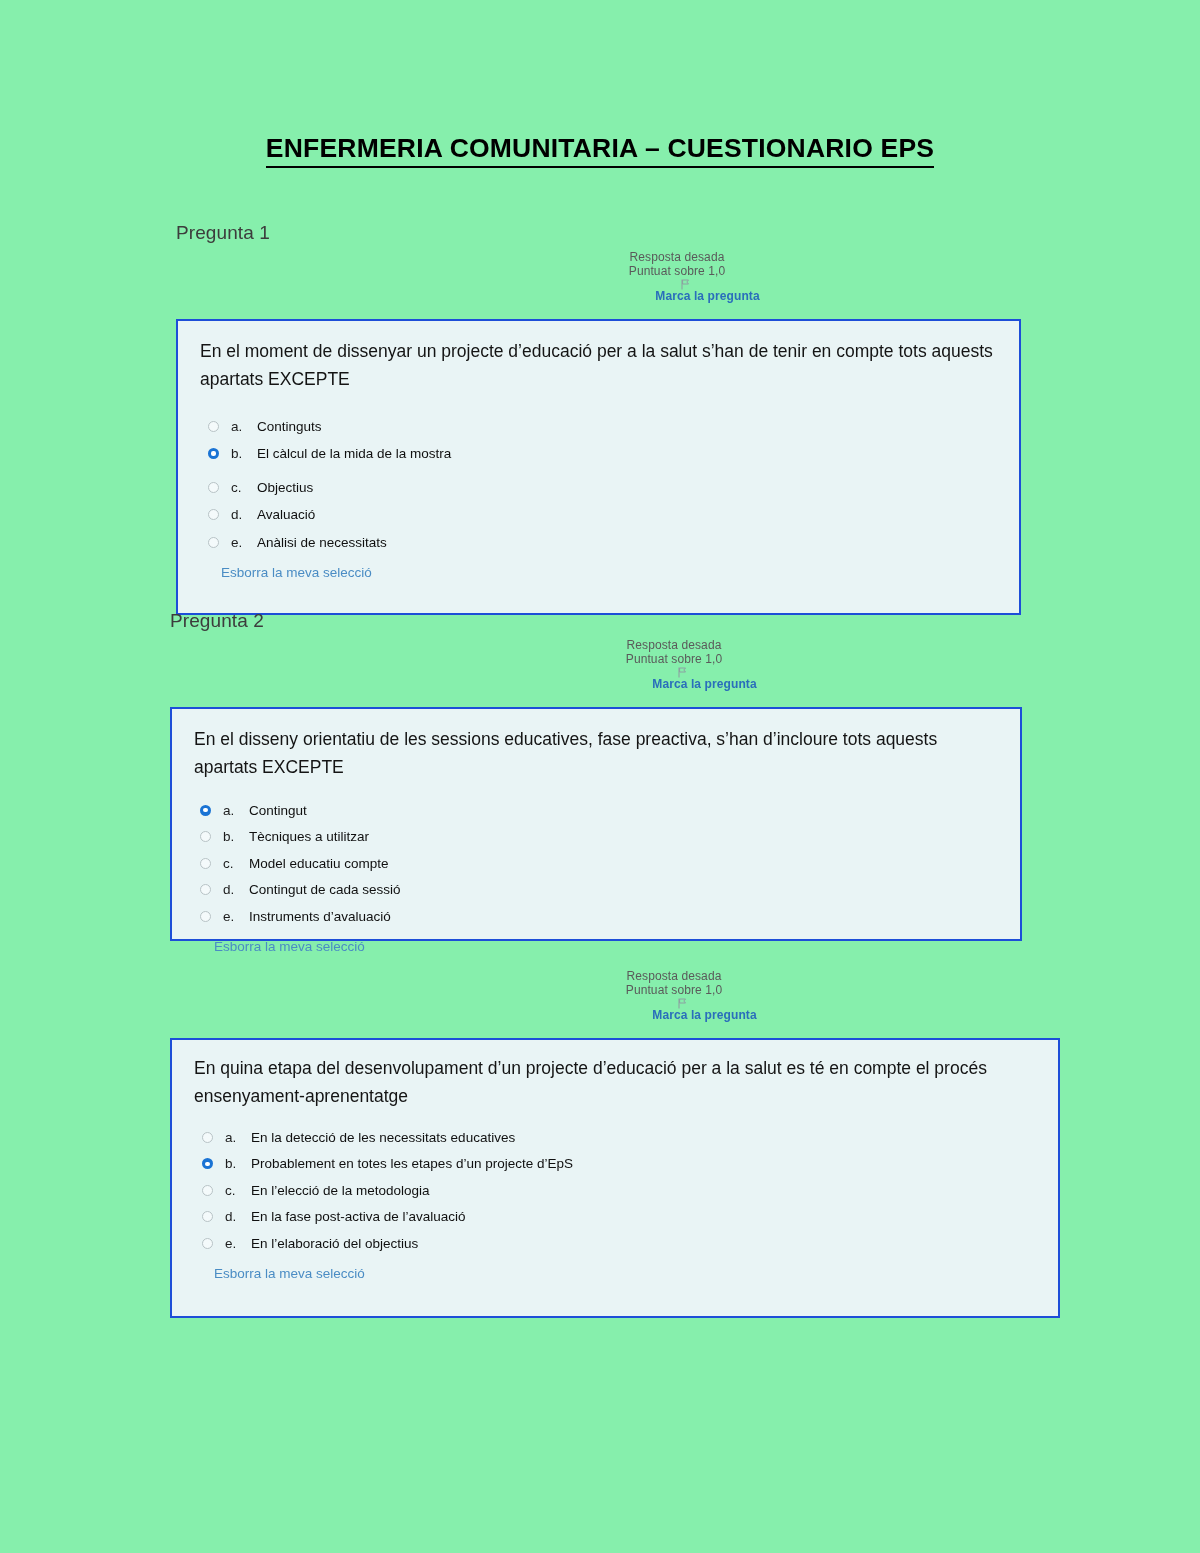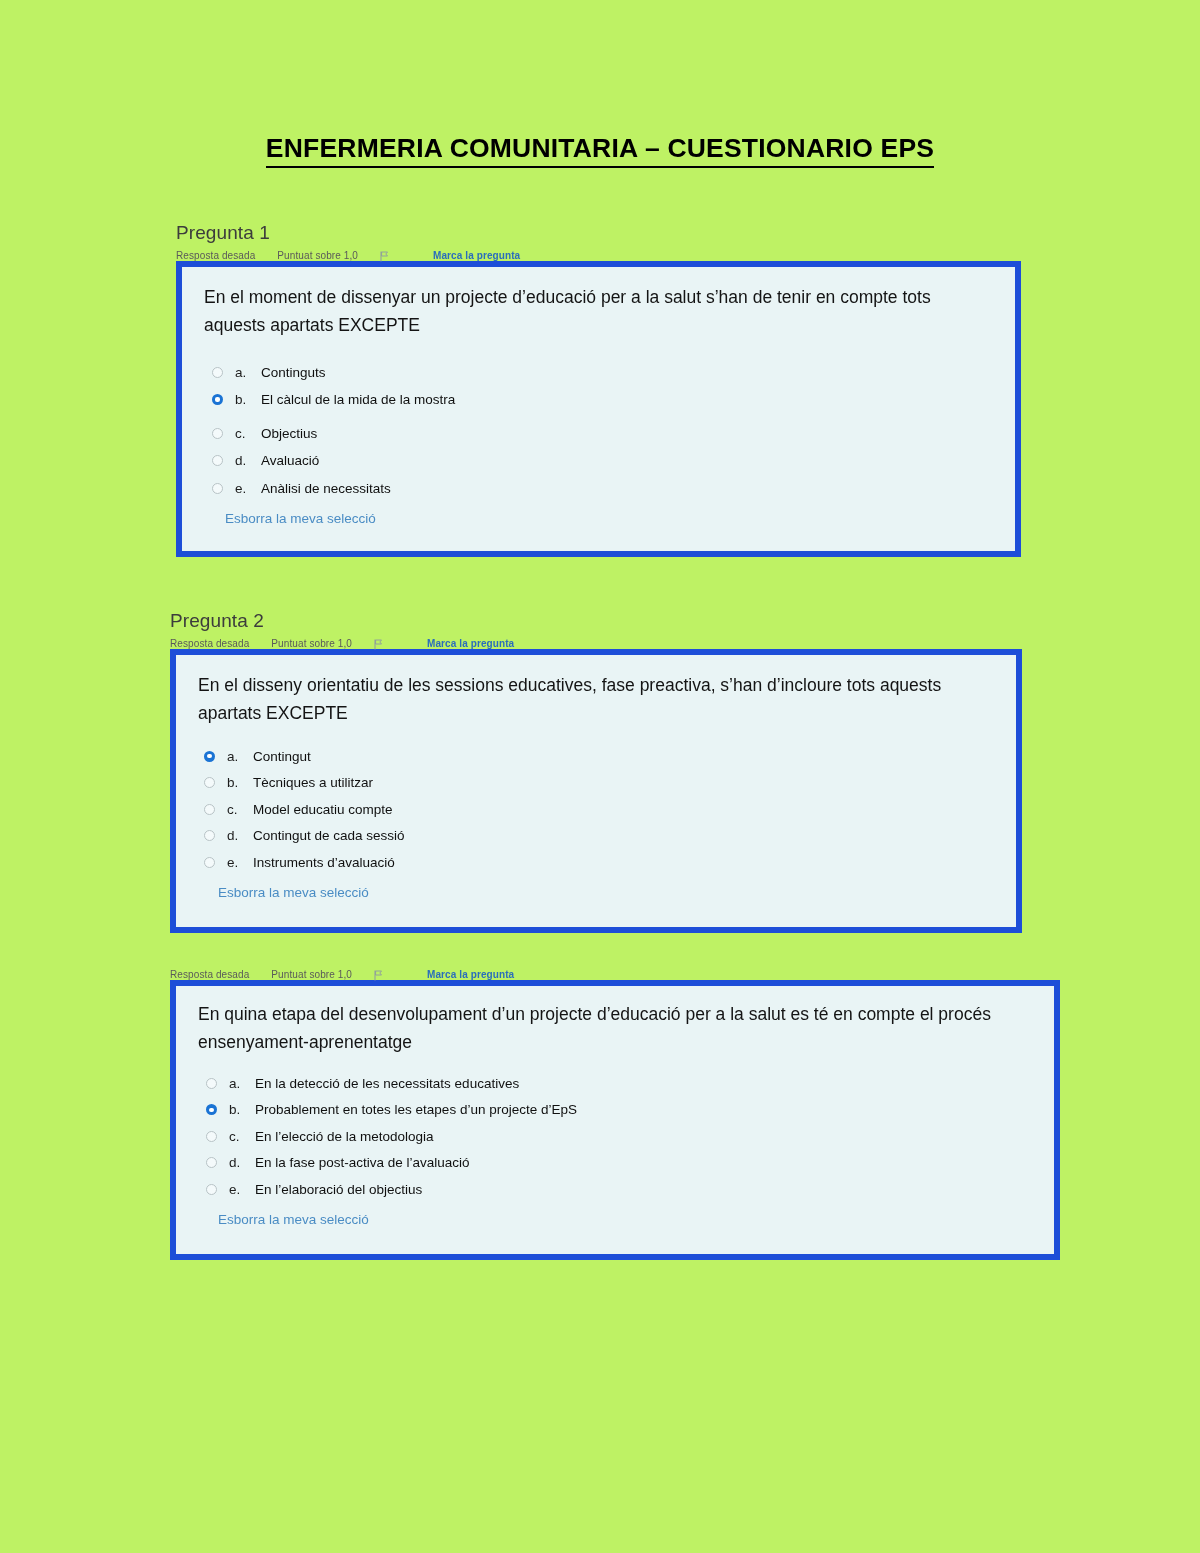--- a/index.html
+++ b/index.html
@@ -14,21 +14,21 @@
     font-family: "Liberation Sans", sans-serif;
     color: #1c1c1c;
     position: relative;
     overflow: hidden;
   }
 
   .page {
     position: relative;
     width: 1200px;
     height: 1553px;
-    background: #bef264;
+    background: #86efac;
   }
 
   
   .doc-title {
     position: absolute;
     left: 0;
     top: 133px;
     width: 1200px;
     text-align: center;
     font-size: 26.5px;
@@ -60,25 +60,26 @@
     margin: 0;
     line-height: 1.15;
   }
   #q1 .q-heading { margin-left: 176px; }
   #q2 .q-heading { margin-left: 170px; }
   #q3 .q-heading { margin-left: 170px; }
 
   .q-meta {
     display: flex;
     align-items: center;
-    font-size: 10px;
+    font-size: 12px;
     color: #5a5a5a;
     margin-top: 6px;
     letter-spacing: 0.1px;
     white-space: nowrap;
+    flex-direction: column;
   }
   #q1 .q-meta { margin-left: 176px; }
   #q2 .q-meta { margin-left: 170px; }
   #q3 .q-meta { margin-left: 170px; }
 
   .q-meta .meta-status { margin-right: 22px; }
   .q-meta .meta-grade  { margin-right: 22px; }
 
   .flag-icon {
     display: inline-block;
@@ -92,27 +93,27 @@
 
   .meta-flag-link {
     color: #2a6ebb;
     font-weight: 600;
     cursor: pointer;
     margin-left: 39px;
   }
 
   
   .q-panel {
-    margin-top: 0;
+    margin-top: 16px;
     background: #e9f4f5;
-    border: 6px solid #1d4ed8;
+    border: 2px solid #1d4ed8;
     box-sizing: border-box;
   }
   #q1 .q-panel { margin-left: 176px; width: 845px; height: 296px; }
-  #q2 .q-panel { margin-left: 170px; width: 852px; height: 284px; }
+  #q2 .q-panel { margin-left: 170px; width: 852px; height: 234px; }
   #q3 .q-panel { margin-left: 170px; width: 890px; height: 280px; }
 
   .q-text {
     font-size: 17.5px;
     line-height: 1.62;
     color: #141414;
     padding: 16px 24px 0 22px;
     font-weight: 400;
   }
   #q3 .q-text { padding-top: 14px; }

